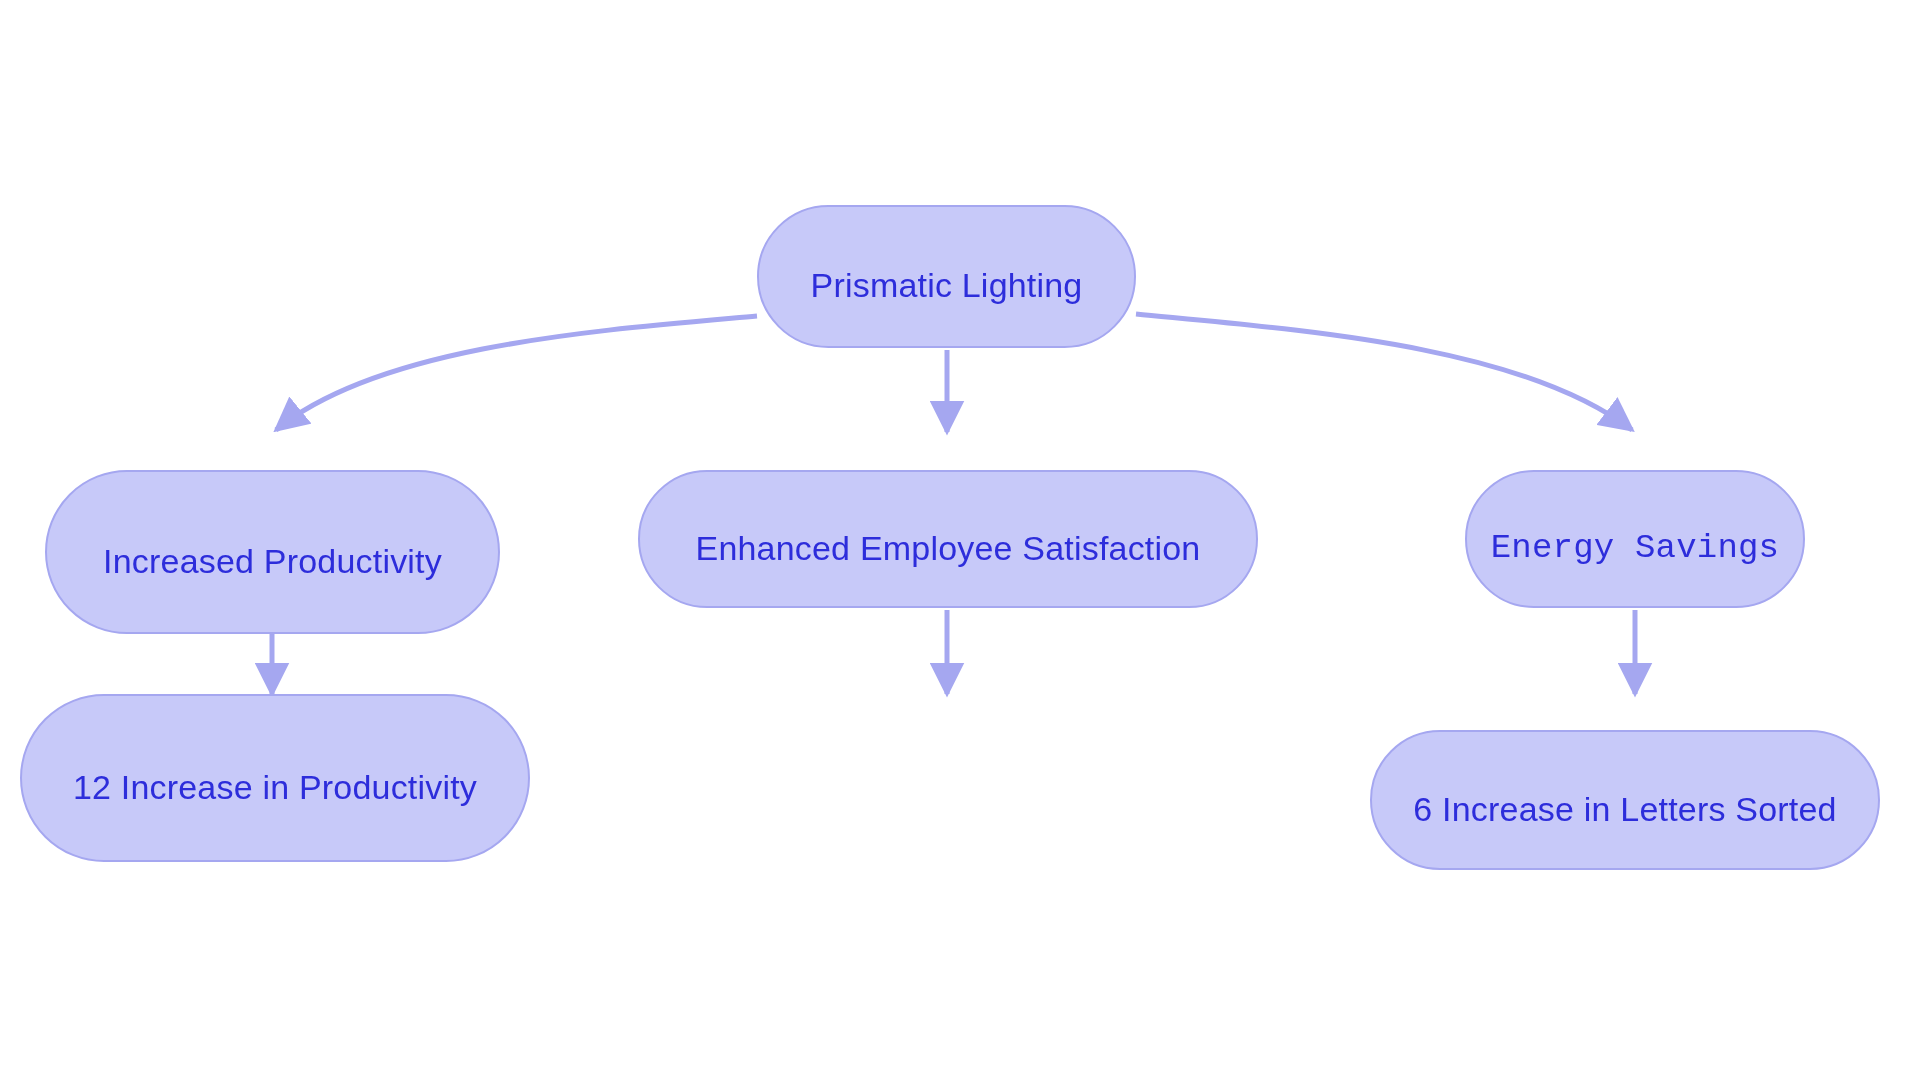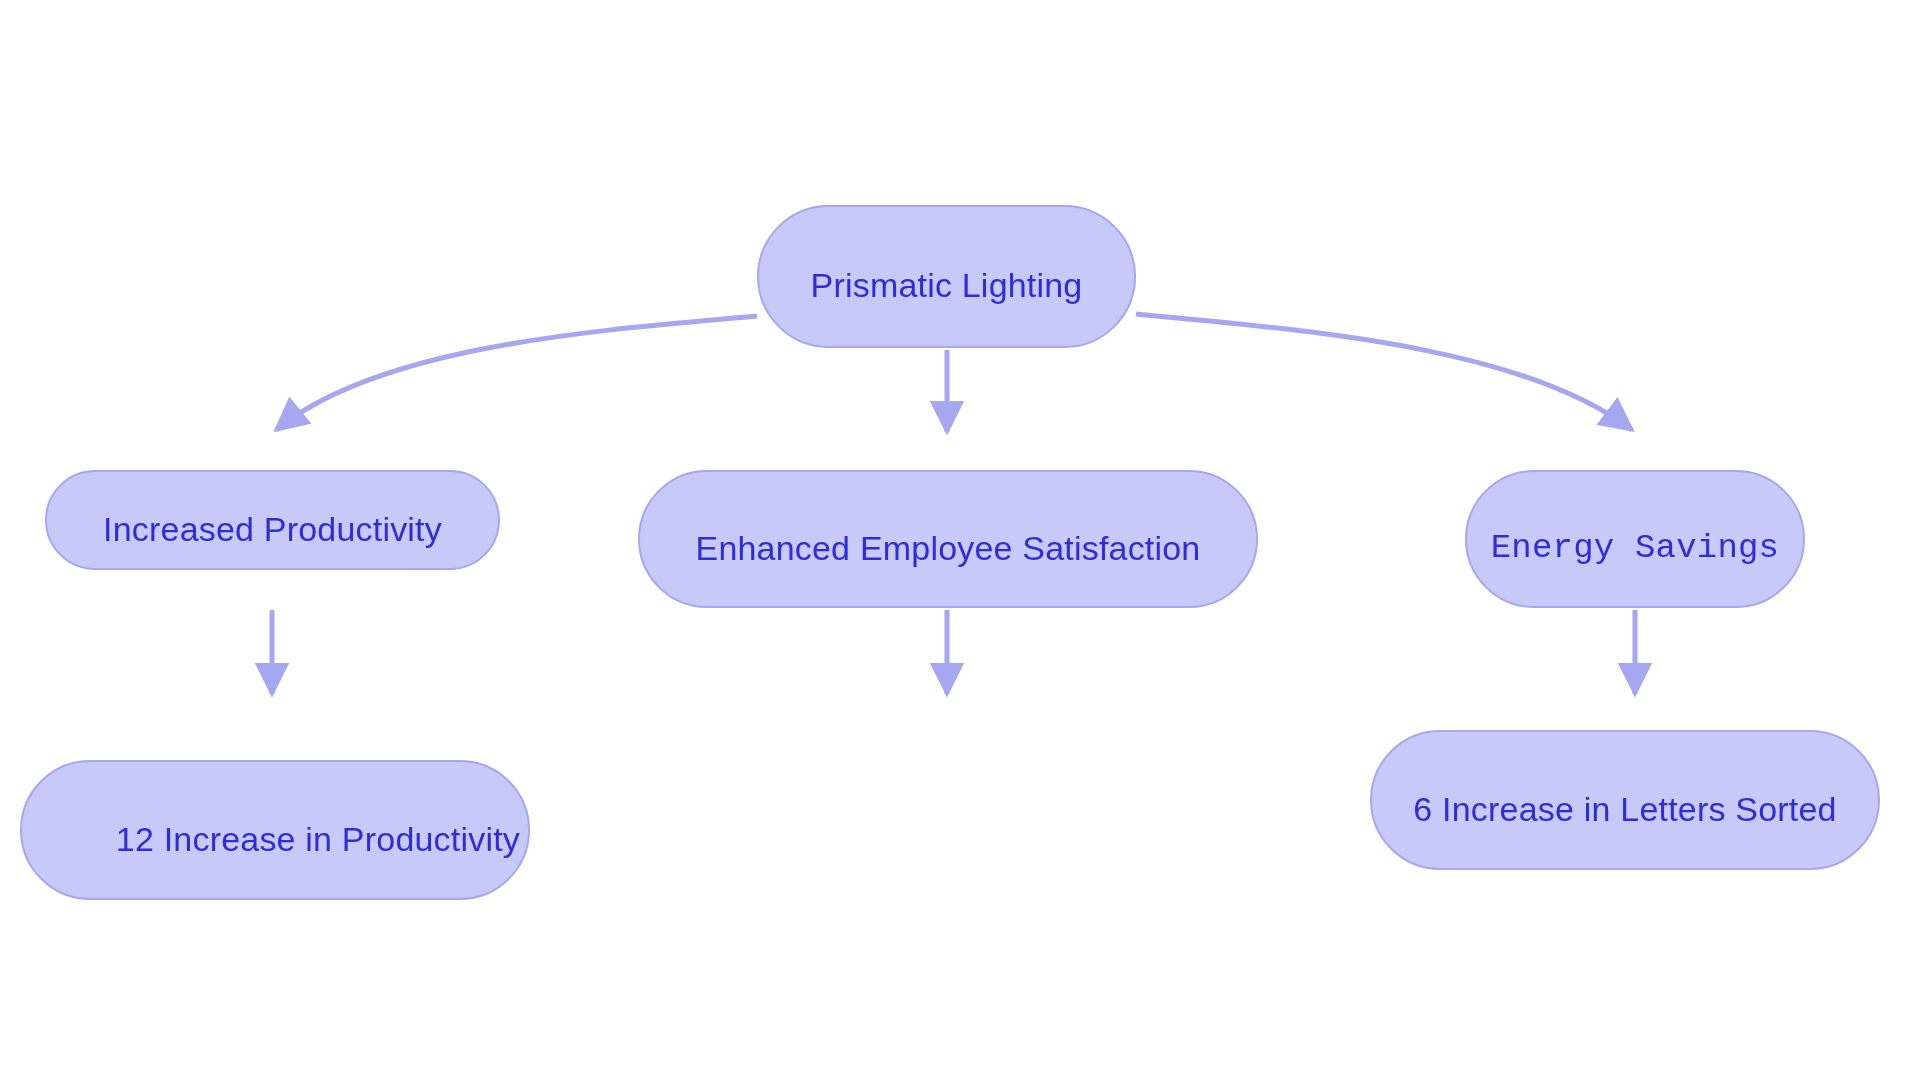--- a/index.html
+++ b/index.html
@@ -70,33 +70,33 @@
 
     <path d="M 947 610 L 947 694" fill="none" stroke="#a5a7f0" stroke-width="5" marker-end="url(#arrow)"></path>
 
     <path d="M 1635 610 L 1635 694" fill="none" stroke="#a5a7f0" stroke-width="5" marker-end="url(#arrow)"></path>
   </svg>
 
   <div class="node" style="left:757px; top:205px; width:379px; height:143px;">
     <span class="node-label">Prismatic Lighting</span>
   </div>
 
-  <div class="node" style="left:45px; top:470px; width:455px; height:100px;">
+  <div class="node" style="left:45px; top:470px; width:455px; height:164px;">
     <span class="node-label">Increased Productivity</span>
   </div>
 
   <div class="node" style="left:638px; top:470px; width:620px; height:138px;text-align:center;">
     <span class="node-label">Enhanced Employee Satisfaction</span>
   </div>
 
   <div class="node" style="left:1465px; top:470px; width:340px; height:138px;font-family:Liberation Mono, monospace;">
     <span class="node-label">Energy Savings</span>
   </div>
 
-  <div class="node" style="left:20px; top:760px; width:510px; height:140px;justify-content:flex-end;">
+  <div class="node" style="left:20px; top:694px; width:510px; height:168px;">
     <span class="node-label">12 Increase in Productivity</span>
   </div>
 
 
   <div class="node" style="left:1370px; top:730px; width:510px; height:140px;">
     <span class="node-label">6 Increase in Letters Sorted</span>
   </div>
 
 </div>
 

